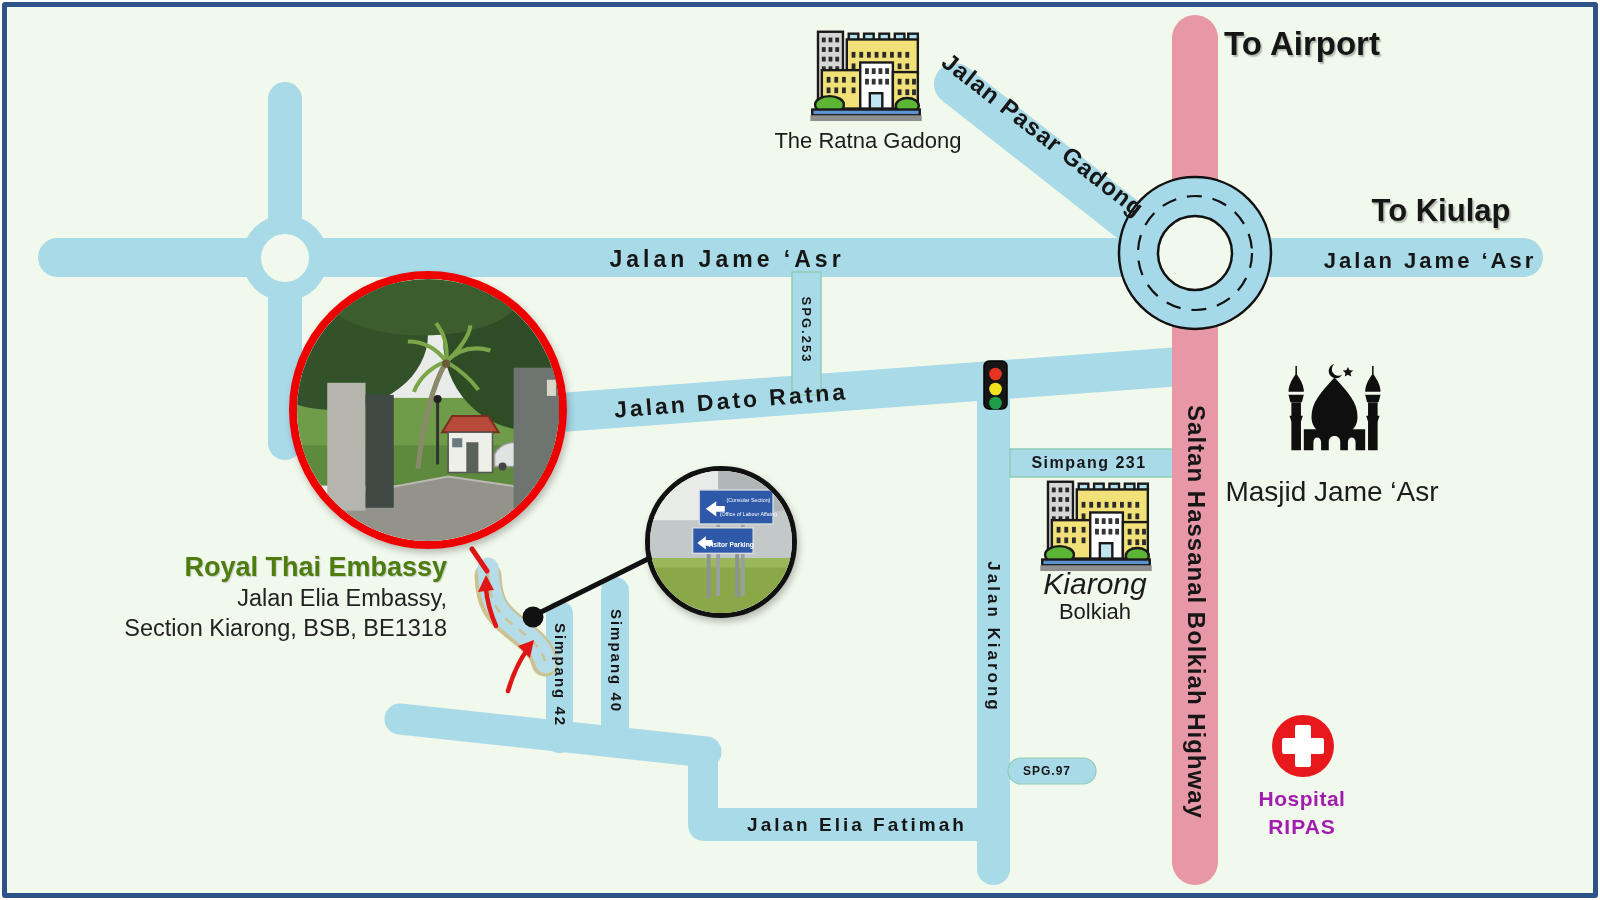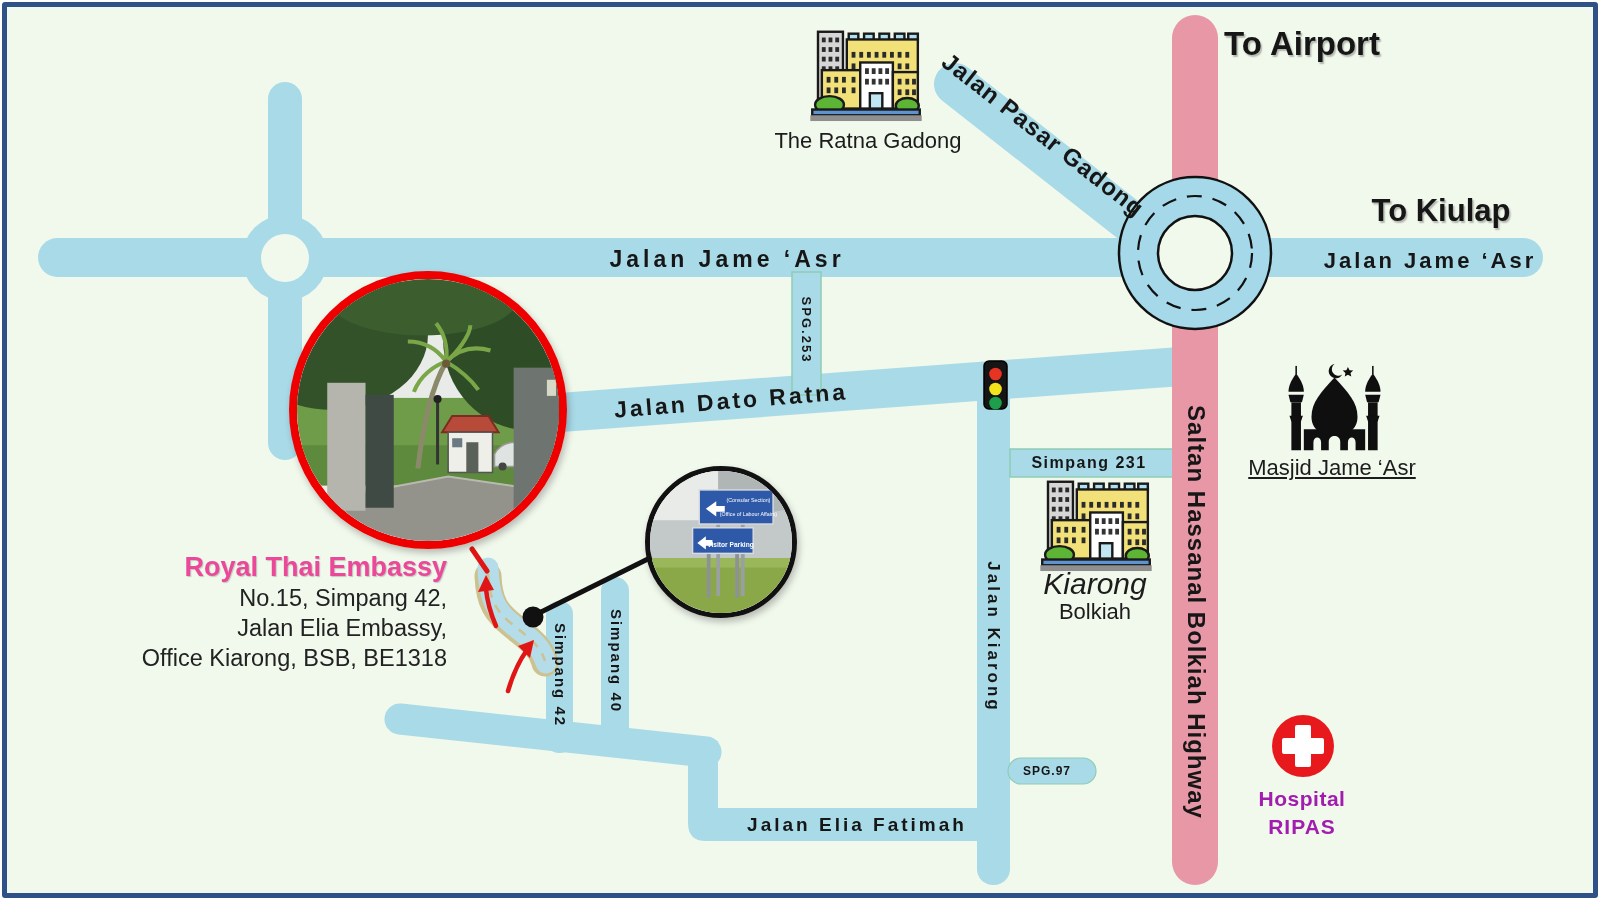--- a/index.html
+++ b/index.html
@@ -11,21 +11,21 @@
   #roads-svg{position:absolute;left:0;top:0;z-index:1;}
   .label{position:absolute;transform:translate(-50%,-50%);white-space:nowrap;
        color:#161616;font-weight:bold;z-index:4;}
   .title{text-shadow:1.5px 1.5px 1.5px rgba(60,60,60,.35);}
   .plain{font-weight:normal;color:#1c1c1c;}
   .icon-box{position:absolute;z-index:3;}
   .photo{position:absolute;border-radius:50%;overflow:hidden;z-index:5;
        box-shadow:2px 4px 7px rgba(0,0,0,.25);}
   .photo svg{display:block;}
   #embassy-block{position:absolute;left:100px;top:551px;width:347px;text-align:right;z-index:4;}
-  #embassy-name{font-size:27px;font-weight:bold;color:#ec4899;line-height:32px;
+  #embassy-name{font-size:27px;font-weight:bold;color:#4d7c0f;line-height:32px;
        text-shadow:1px 1px 1px rgba(90,90,90,.3);}
   .embassy-line{font-size:23.5px;color:#222;line-height:30px;}
   .hosp{color:#a21caf;}
 </style>
 </head>
 <body>
 
 <div class="bg"></div>
 
 <svg width="0" height="0" style="position:absolute" aria-hidden="true">
@@ -183,29 +183,28 @@
 <div class="label" style="left:993px;top:637px;font-size:17px;letter-spacing:3px;transform:translate(-50%,-50%) rotate(90deg);">Jalan Kiarong</div>
 <div class="label" style="left:1196px;top:612px;font-size:24px;letter-spacing:1px;transform:translate(-50%,-50%) rotate(90deg);">Saltan Hassanal Bolkiah Highway</div>
 <div class="label" style="left:560px;top:675px;font-size:15px;letter-spacing:2px;transform:translate(-50%,-50%) rotate(90deg);">Simpang 42</div>
 <div class="label" style="left:616px;top:661px;font-size:15px;letter-spacing:2px;transform:translate(-50%,-50%) rotate(90deg);">Simpang 40</div>
 <div class="label" style="left:857px;top:825px;font-size:19px;letter-spacing:3px;">Jalan Elia Fatimah</div>
 <div class="label" style="left:1047px;top:771px;font-size:12px;letter-spacing:1px;">SPG.97</div>
 
 <div class="label plain" style="left:868px;top:141px;font-size:22px;">The Ratna Gadong</div>
 <div class="label plain" style="left:1095px;top:584px;font-size:30px;font-style:italic;">Kiarong</div>
 <div class="label plain" style="left:1095px;top:612px;font-size:22px;">Bolkiah</div>
-<div class="label plain" style="left:1332px;top:468px;font-size:22px;text-decoration:underline;">Masjid Jame ‘Asr</div>
+<div class="label plain" style="left:1332px;top:492px;font-size:28px;">Masjid Jame ‘Asr</div>
 <div class="label hosp" style="left:1302px;top:799px;font-size:21px;letter-spacing:.5px;">Hospital</div>
 <div class="label hosp" style="left:1302px;top:827px;font-size:21px;letter-spacing:1px;">RIPAS</div>
 
 <div id="embassy-block">
   <div id="embassy-name">Royal Thai Embassy</div>
-  <div class="embassy-line">No.15, Simpang 42,</div>
   <div class="embassy-line">Jalan Elia Embassy,</div>
-  <div class="embassy-line">Office Kiarong, BSB, BE1318</div>
+  <div class="embassy-line">Section Kiarong, BSB, BE1318</div>
 </div>
 
 <div class="icon-box" style="left:808px;top:26px;width:116px;height:96px;">
   <svg width="116" height="96" viewBox="0 0 120 100">
       <use href="#building-icon-def"></use>
     </svg>
 </div>
 <div class="icon-box" style="left:1038px;top:476px;width:116px;height:96px;">
   <svg width="116" height="96" viewBox="0 0 120 100">
       <use href="#building-icon-def"></use>

